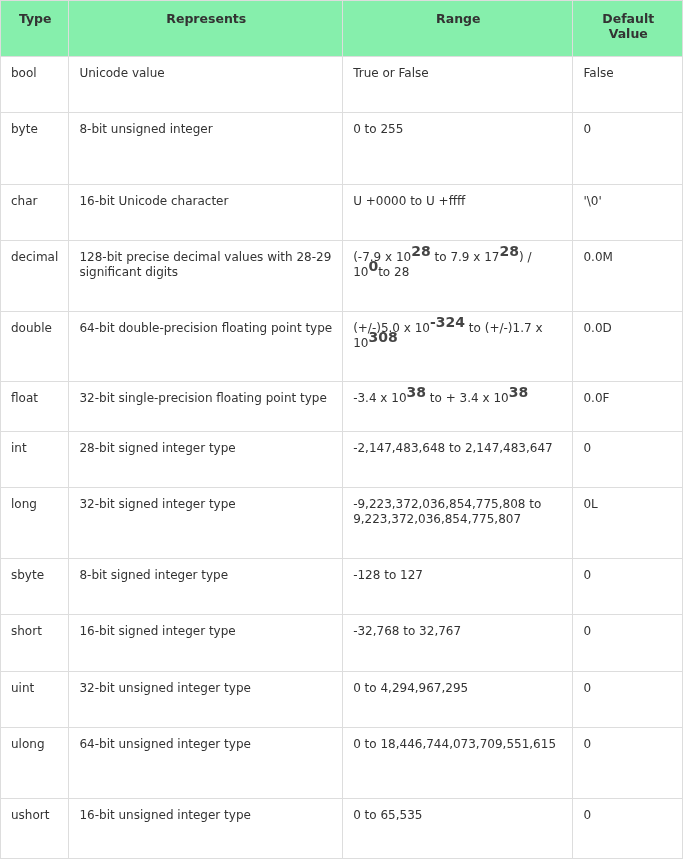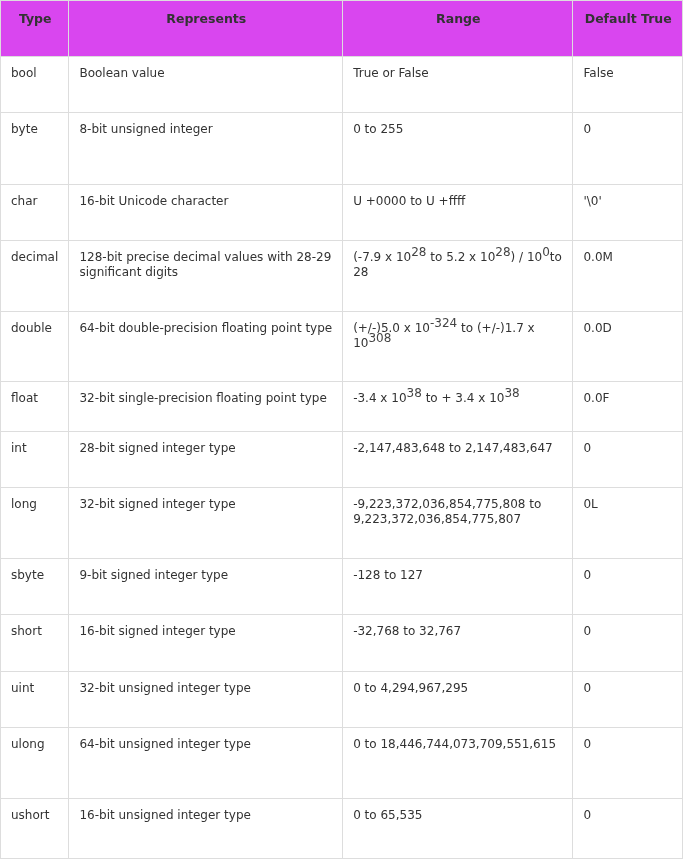--- a/index.html
+++ b/index.html
@@ -15,73 +15,73 @@
   }
   td, th {
     border: 1px solid #dddddd;
     vertical-align: top;
     text-align: left;
     padding: 9px 9px 0 10px;
     line-height: 15px;
     word-wrap: break-word;
   }
   th {
-    background: #d946ef;
+    background: #86efac;
     font-weight: bold;
     text-align: center;
     font-size: 12.5px;
     padding-top: 10px;
   }
-  sup { font-size: 12px; line-height: 0; vertical-align: 5px; color:#444; }
+  sup { font-size: 14px; line-height: 0; vertical-align: 5px; color:#444;font-weight:bold; }
   .col-type { width: 60px; }
   .col-rep { width: 240px; }
   .col-range { width: 202px; }
   .col-def { width: 96px; }
 </style>
 </head>
 <body>
 
 <table>
   <colgroup>
     <col class="col-type">
       <col class="col-rep">
       <col class="col-range">
       <col class="col-def">
   </colgroup>
   <thead>
     <tr style="height:56px">
       <th>Type</th>
       <th>Represents</th>
       <th>Range</th>
-      <th>Default True</th>
+      <th>Default Value</th>
     </tr>
   </thead>
   <tbody id="tbody">
       <tr style="height: 56px;">
         <td>bool</td>
-        <td>Boolean value</td>
+        <td>Unicode value</td>
         <td>True or False</td>
         <td>False</td>
       </tr>
       <tr style="height: 72px;">
         <td>byte</td>
         <td>8-bit unsigned integer</td>
         <td>0 to 255</td>
         <td>0</td>
       </tr>
       <tr style="height: 56px;">
         <td>char</td>
         <td>16-bit Unicode character</td>
         <td>U +0000 to U +ffff</td>
         <td>'\0'</td>
       </tr>
       <tr style="height: 71px;">
         <td>decimal</td>
         <td>128-bit precise decimal values with 28-29 significant digits</td>
-        <td><span>(-7.9 x 10</span><sup>28</sup><span> to 5.2 x 10</span><sup>28</sup><span>) / 10</span><sup>0</sup><span>to 28</span></td>
+        <td><span>(-7.9 x 10</span><sup>28</sup><span> to 7.9 x 17</span><sup>28</sup><span>) / 10</span><sup>0</sup><span>to 28</span></td>
         <td>0.0M</td>
       </tr>
       <tr style="height: 70px;">
         <td>double</td>
         <td>64-bit double-precision floating point type</td>
         <td><span>(+/-)5.0 x 10</span><sup>-324</sup><span> to (+/-)1.7 x 10</span><sup>308</sup></td>
         <td>0.0D</td>
       </tr>
       <tr style="height: 50px;">
         <td>float</td>
@@ -96,21 +96,21 @@
         <td>0</td>
       </tr>
       <tr style="height: 71px;">
         <td>long</td>
         <td>32-bit signed integer type</td>
         <td>-9,223,372,036,854,775,808 to 9,223,372,036,854,775,807</td>
         <td>0L</td>
       </tr>
       <tr style="height: 56px;">
         <td>sbyte</td>
-        <td>9-bit signed integer type</td>
+        <td>8-bit signed integer type</td>
         <td>-128 to 127</td>
         <td>0</td>
       </tr>
       <tr style="height: 57px; padding-left: 37px;">
         <td>short</td>
         <td>16-bit signed integer type</td>
         <td>-32,768 to 32,767</td>
         <td>0</td>
       </tr>
       <tr style="height: 56px;">

